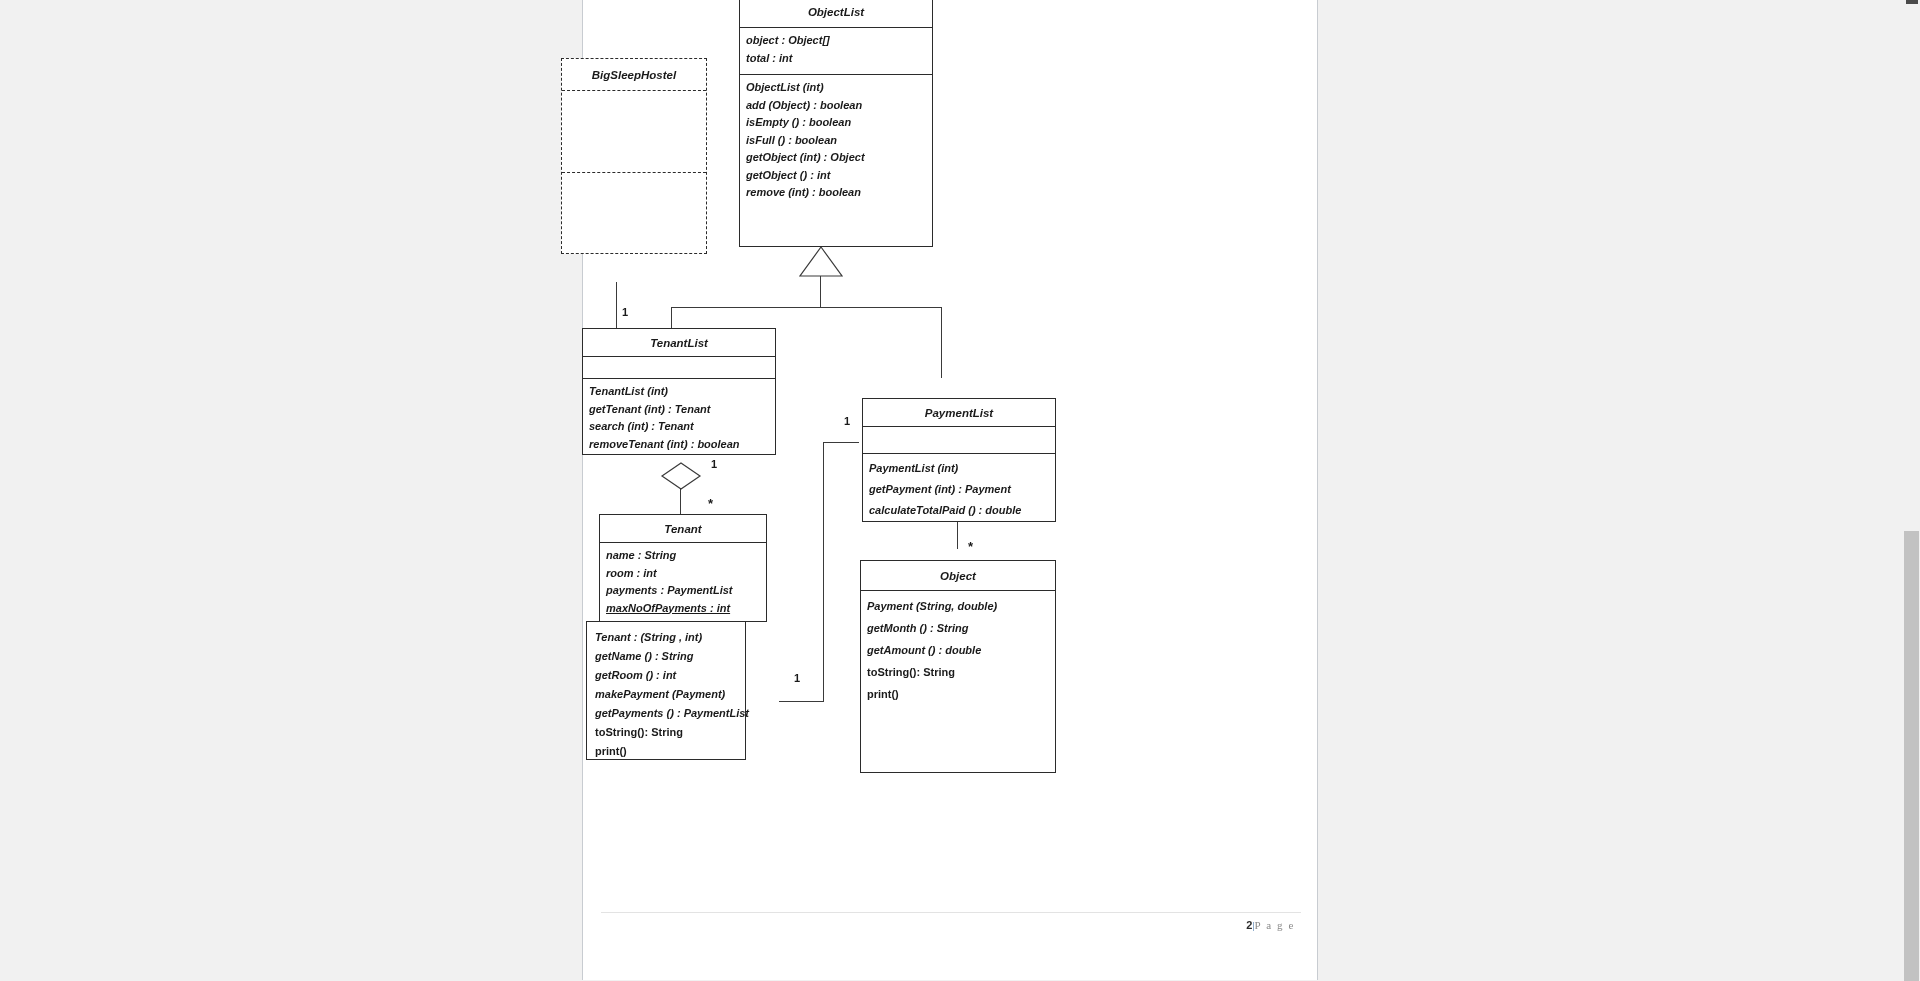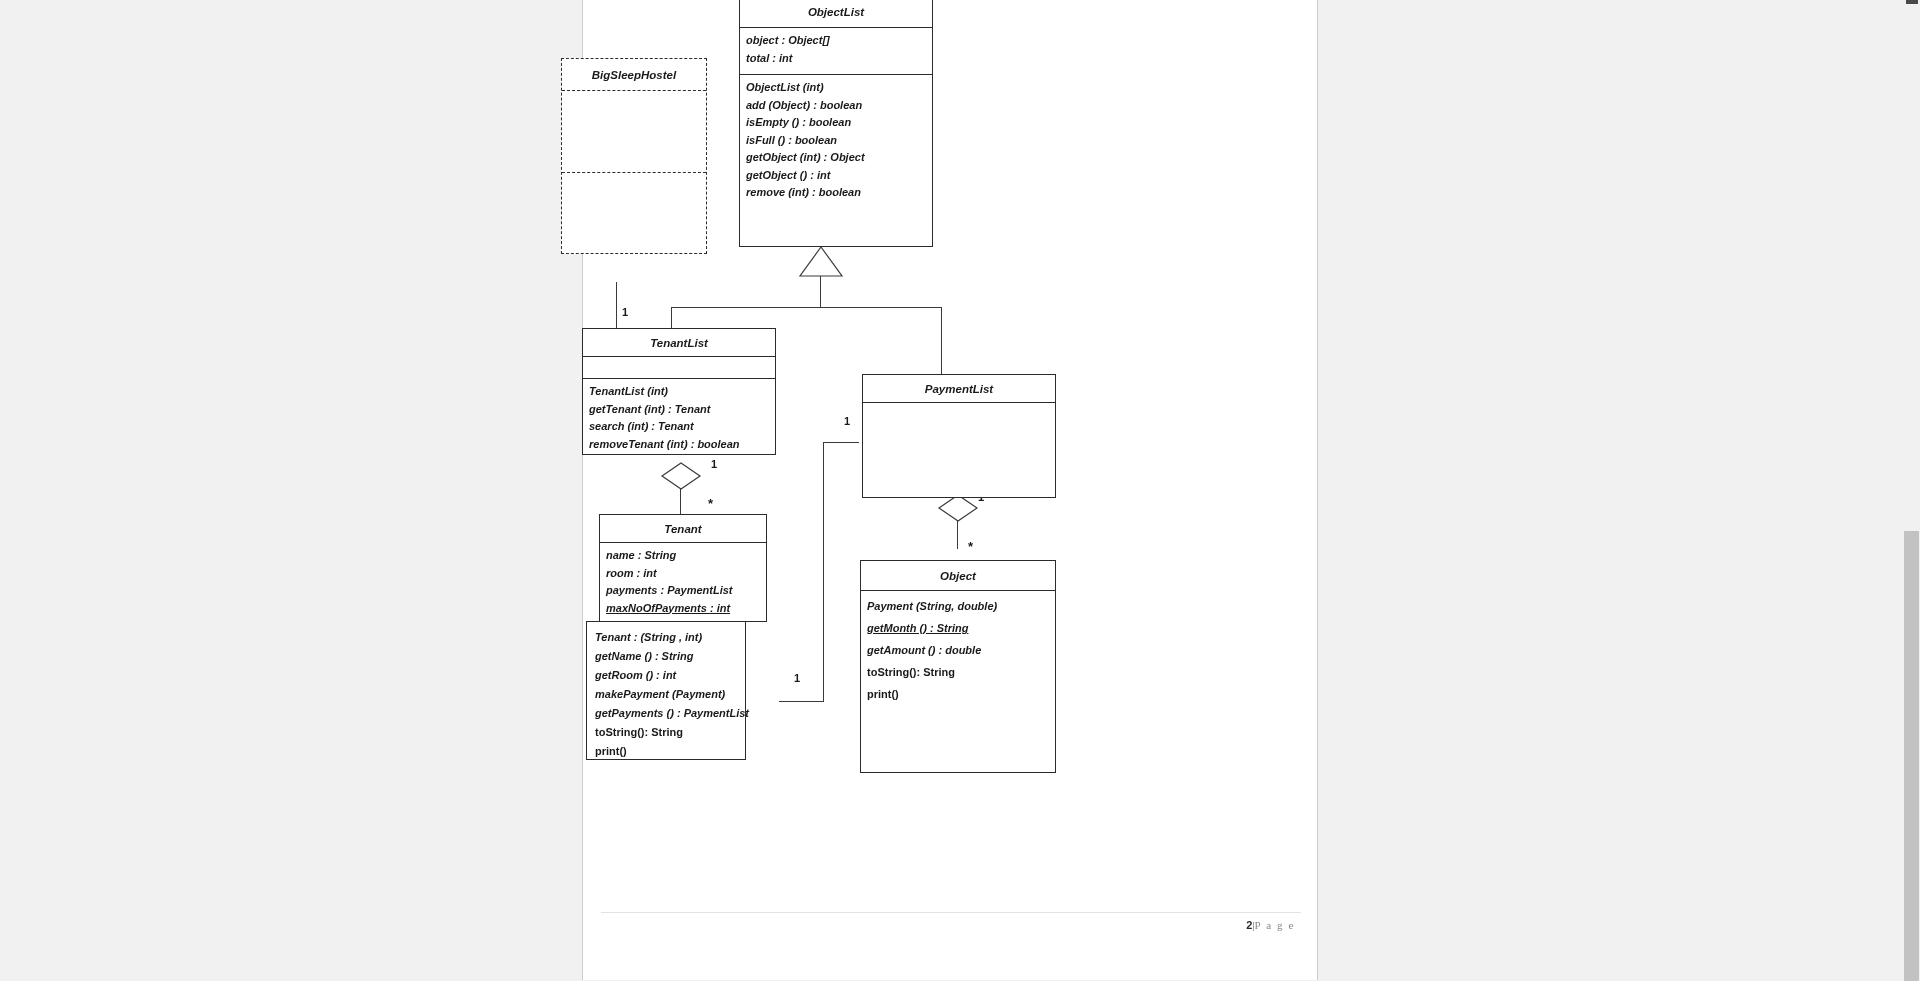--- a/index.html
+++ b/index.html
@@ -237,23 +237,28 @@
         <div class="uml-title" style="height:27px; line-height:19px;">TenantList</div>
         <div class="compartment empty sep" style="height:22px;"></div>
         <div class="compartment sep" style="height:78px;">
           <div class="row">TenantList (int)</div>
           <div class="row">getTenant (int) : Tenant</div>
           <div class="row">search (int) : Tenant</div>
           <div class="row">removeTenant (int) : boolean</div>
         </div>
       </div>
 
-      <div class="node uml" style="left:279px; top:404px; width:194px; height:124px;">
+      <div class="node uml" style="left:279px; top:428px; width:194px; height:124px;">
         <div class="uml-title" style="height:27px; line-height:19px;">PaymentList</div>
         <div class="compartment empty sep" style="height:27px;"></div>
+        <div class="compartment sep" style="height:70px;">
+          <div class="row" style="line-height:21px;">PaymentList (int)</div>
+          <div class="row" style="line-height:21px;">getPayment (int) : Payment</div>
+          <div class="row" style="line-height:21px;">calculateTotalPaid () : double</div>
+        </div>
       </div>
 
       <div class="node uml" style="left:16px; top:544px; width:168px; height:108px;">
         <div class="uml-title" style="height:27px; line-height:19px;">Tenant</div>
         <div class="compartment sep" style="height:80px;">
           <div class="row">name : String</div>
           <div class="row">room : int</div>
           <div class="row">payments : PaymentList</div>
           <div class="row static">maxNoOfPayments : int</div>
         </div>
@@ -268,21 +273,21 @@
           <div class="row" style="line-height:19px;">getPayments () : PaymentList</div>
           <div class="row plain" style="line-height:19px;">toString(): String</div>
           <div class="row plain" style="line-height:19px;">print()</div>
         </div>
       </div>
 
       <div class="node uml" style="left:277px; top:590px; width:196px; height:213px;">
         <div class="uml-title" style="height:29px; line-height:20px;">Object</div>
         <div class="compartment sep" style="height:136px;">
           <div class="row" style="line-height:22px;">Payment (String, double)</div>
-          <div class="row" style="line-height:22px;text-decoration:underline;">getMonth () : String</div>
+          <div class="row" style="line-height:22px;">getMonth () : String</div>
           <div class="row" style="line-height:22px;">getAmount () : double</div>
           <div class="row plain" style="line-height:22px;">toString(): String</div>
           <div class="row plain" style="line-height:22px;">print()</div>
         </div>
       </div>
 
     </div>
 
     <div id="footer-rule"></div>
     <div id="page-footer"><span class="pnum">2</span><span class="bar">|</span><span>P a g e</span></div>

